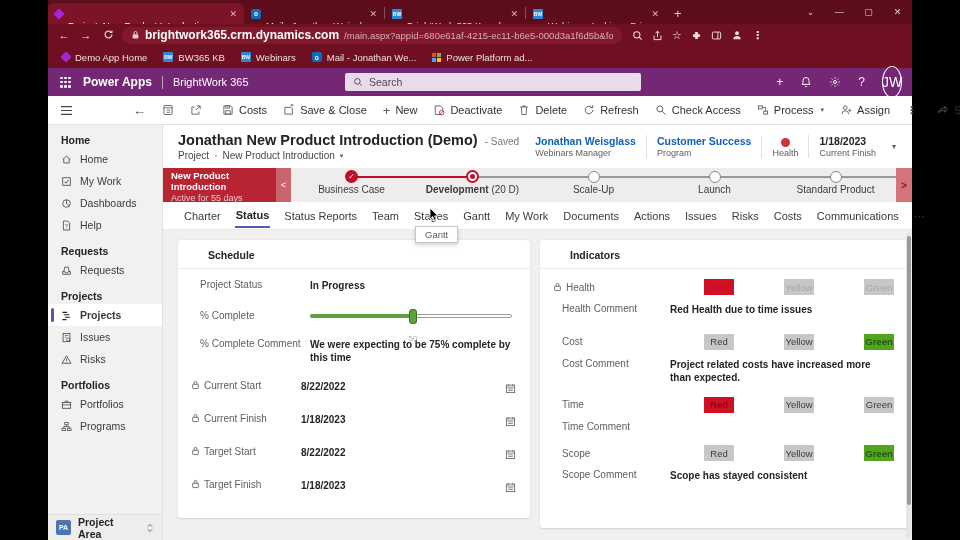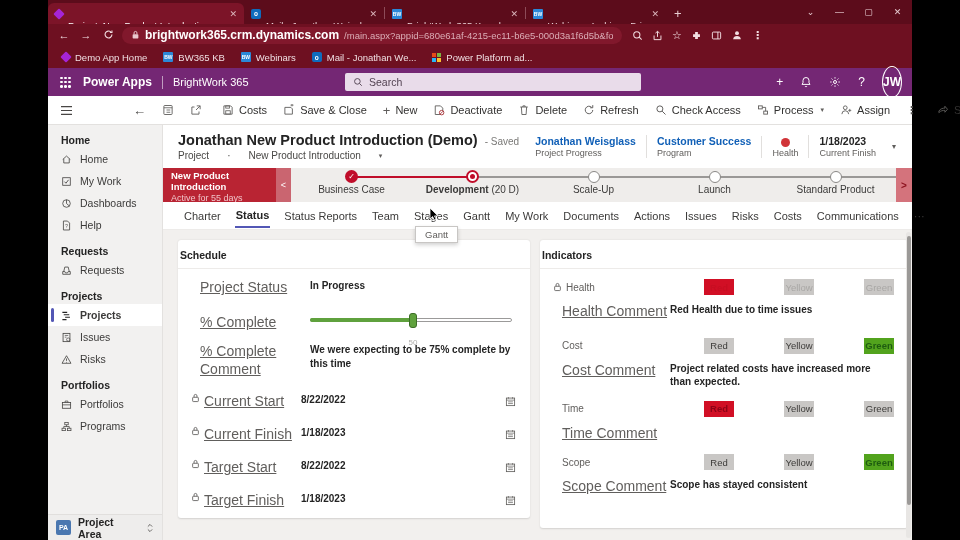--- a/index.html
+++ b/index.html
@@ -44,21 +44,21 @@
   .pabar { height:28px; background:#742774; display:flex; align-items:center; color:#fff; padding:0 10px; }
   .waffle { width:11px; height:11px; display:grid; grid-template-columns:repeat(3,1fr); gap:1.5px; margin:0 12px 0 2px; }
   .waffle i { background:#fff; border-radius:50%; }
   .pa-prod { font-size:12px; font-weight:bold; }
   .pa-sep { width:1px; height:13px; background:rgba(255,255,255,.55); margin:0 10px; }
   .pa-env { font-size:11px; }
   .pasearch { position:absolute; left:297px; width:296px; height:18px; background:#e9dcea;
     border-radius:2px; display:flex; align-items:center; gap:6px; padding:0 8px; color:#534353; font-size:10.5px; }
   .pa-right { margin-left:auto; display:flex; align-items:center; gap:17px; }
   .pa-right .pg { font-size:12px; color:#fff; }
-  .avatar { width:20px; height:32px; border:1px solid #fff; border-radius:50%; font-size:12px; font-weight:bold;
+  .avatar { width:20px; height:32px; border:1px solid #fff; border-radius:50%; font-size:14px; font-weight:normal;
     display:flex; align-items:center; justify-content:center; }
 
   
   .cmdbar { height:29px; background:#fff; border-bottom:1px solid #e3e1df; display:flex; align-items:center;
     font-size:11px; color:#323130; padding:0 8px; }
   .cmd { display:flex; align-items:center; gap:5px; padding:0 8px; white-space:nowrap; }
   .cmd svg, .cmdicon svg { display:block; }
   .cmdicon { padding:0 8px; }
   .cmddiv { width:1px; height:16px; background:#e1dfdd; margin:0 2px; }
   .chev { font-size:7px; color:#605e5c; margin-left:2px; }
@@ -78,21 +78,21 @@
   .navfoot .lbl { font-weight:bold; color:#242424; font-size:10.5px; flex:1; }
 
   .content { flex:1; display:flex; flex-direction:column; min-width:0; }
 
   
   .rechead { height:43px; background:#fff; display:flex; align-items:center; padding:0 10px 0 15px; }
   .rh-left { min-width:0; }
   .rh-title-row { display:flex; align-items:baseline; gap:7px; }
   .rh-title { font-size:14.5px; font-weight:bold; color:#242424; white-space:nowrap; }
   .rh-saved { font-size:10px; color:#7a7977; }
-  .rh-crumb { font-size:10px; color:#494846; margin-top:2px; display:flex; gap:18px; align-items:center; }
+  .rh-crumb { font-size:10px; color:#494846; margin-top:2px; display:flex; gap:5px; align-items:center; }
   .rh-fields { margin-left:auto; display:flex; align-items:center; }
   .rh-field { padding:0 10px; border-left:1px solid #e1dfdd; text-align:left; }
   .rh-field:first-child { border-left:none; }
   .rh-val { font-size:10.5px; font-weight:bold; color:#242424; white-space:nowrap; }
   .rh-val.link { color:#1160b7; }
   .rh-lab { font-size:9px; color:#605e5c; margin-top:1px; }
   .hdot { width:9px; height:9px; border-radius:50%; background:#d13438; margin:2px auto 1px; }
   .rh-chev { font-size:8px; color:#605e5c; padding:0 6px; }
 
   
@@ -121,25 +121,25 @@
     font-size:11px; color:#3b3a39; position:relative; border-bottom:1px solid #edebe9; }
   .ftab { padding:6px 1px 5px; white-space:nowrap; }
   .ftab.active { font-weight:bold; color:#242424; border-bottom:2px solid #5357b5; }
   .tooltip { position:absolute; left:252px; top:24px; background:#fff; border:1px solid #c8c6c4;
     box-shadow:0 2px 4px rgba(0,0,0,.18); font-size:9.5px; color:#605e5c; padding:2px 9px; z-index:30; }
   .cursor { position:absolute; left:266px; top:5px; z-index:31; }
 
   
   .workarea { flex:1; background:#f2f0ee; position:relative; overflow:hidden; }
   .card { position:absolute; background:#fff; border-radius:3px; box-shadow:0 0.6px 1.8px rgba(0,0,0,.13); }
-  .card-h { font-size:10.5px; font-weight:bold; color:#242424; padding:9px 2px 7px; border-bottom:1px solid #edebe9; }
+  .card-h { font-size:10.5px; font-weight:bold; color:#242424; padding:9px 30px 7px; border-bottom:1px solid #edebe9; }
   .sched { left:15px; top:10px; width:352px; height:278px; }
   .indic { left:377px; top:10px; width:368px; height:288px; }
   .frow { display:flex; align-items:flex-start; padding:0 14px 0 22px; }
-  .flab { width:110px; flex:0 0 auto; font-size:14px; color:#605e5c; display:flex; gap:4px; align-items:flex-start; line-height:1.25;text-decoration:underline; }
+  .flab { width:110px; flex:0 0 auto; font-size:10px; color:#605e5c; display:flex; gap:4px; align-items:flex-start; line-height:1.25; }
   .fval { flex:1; font-size:10px; font-weight:bold; color:#242424; line-height:1.35; }
   .calico { margin-left:auto; flex:0 0 auto; }
 
   
   .slider { position:relative; flex:1; height:18px; margin-top:1px; }
   .sl-track { position:absolute; left:0; right:4px; top:6px; height:4px; background:#fff; border:1px solid #9b9a99; border-radius:2px; }
   .sl-fill { position:absolute; left:0; width:50%; top:6px; height:4px; background:#5fa13d; border-radius:2px; }
   .sl-thumb { position:absolute; left:50%; top:1px; width:8px; height:15px; margin-left:-4px;
     background:#5fa13d; border:1px solid #3c6e27; border-radius:3px; }
   .sl-num { position:absolute; left:50%; top:26px; transform:translateX(-50%); font-size:8px; color:#b0afad; }
@@ -499,21 +499,21 @@
           <div class="rh-crumb">
             <span>Project</span>
             <span>·</span>
             <span>New Product Introduction</span>
             <span style="font-size:7px;color:#605e5c">▾</span>
           </div>
         </div>
         <div class="rh-fields">
           <div class="rh-field">
             <div class="rh-val link">Jonathan Weisglass</div>
-            <div class="rh-lab">Project Progress</div>
+            <div class="rh-lab">Webinars Manager</div>
           </div>
           <div class="rh-field">
             <div class="rh-val link">Customer Success</div>
             <div class="rh-lab">Program</div>
           </div>
           <div class="rh-field" style="text-align:center">
             <div class="hdot"></div>
             <div class="rh-lab">Health</div>
           </div>
           <div class="rh-field">

